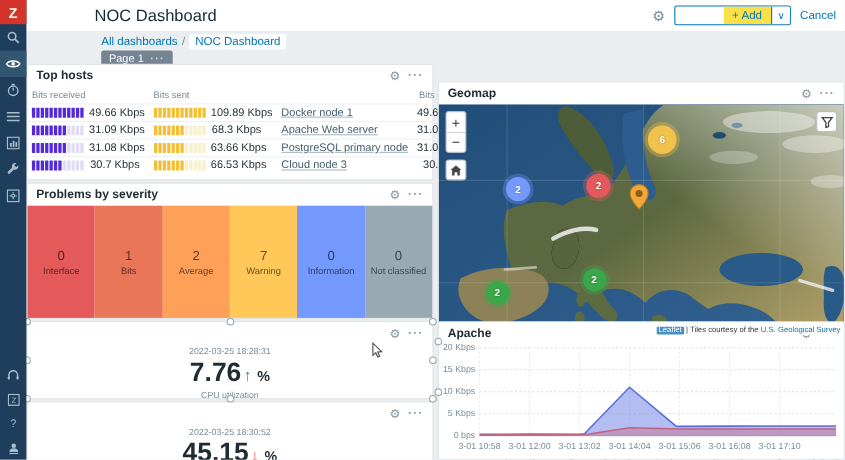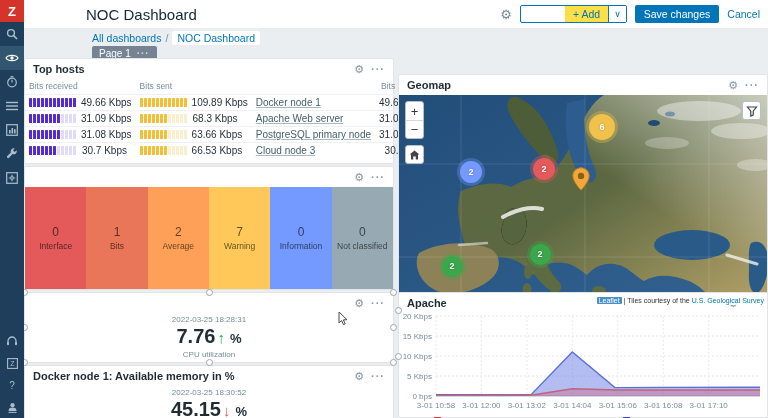--- a/index.html
+++ b/index.html
@@ -63,21 +63,21 @@
   .sev-block { flex:1; display:flex; flex-direction:column; align-items:center; justify-content:center; gap:2px; }
   .sev-count { font-size:12px; color:rgba(0,0,0,0.62); }
   .sev-label { font-size:8.5px; color:rgba(0,0,0,0.62); }
 
   
   #cpu { left:24px; top:292px; width:370px; height:71px; }
   #memory { left:24px; top:365px; width:370px; height:70px; }
   .val-body { position:absolute; left:0; right:0; top:20px; bottom:0; display:flex; flex-direction:column; align-items:center; }
   .val-ts { font-size:8px; color:#768d99; margin-top:2px; }
   .val-line { display:flex; align-items:baseline; gap:2px; margin-top:1px; }
-  .val-num { font-size:20px; font-weight:bold; color:#1f2c33; }
+  .val-num { font-size:24px; font-weight:bold; color:#1f2c33; }
   .val-arrow-up { color:#2bad42; font-size:15px; font-weight:bold; }
   .val-arrow-down { color:#e45959; font-size:15px; font-weight:bold; }
   .val-unit { font-size:13px; font-weight:bold; color:#1f2c33; margin-left:3px; }
   .val-desc { font-size:8px; color:#768d99; margin-top:2px; }
 
   .handle { position:absolute; width:7px; height:7px; background:#fff; border:1px solid #9aa7b0; border-radius:50%; z-index:6; }
 
   
   #geomap { left:398px; top:74px; width:370px; height:232px; }
   .map-area { position:absolute; left:0; right:0; top:20px; bottom:0; overflow:hidden; background:#2a5a88; }
@@ -189,21 +189,20 @@
 </div>
 
 <div class="topbar">
   <div class="page-title">NOC Dashboard</div>
   <div class="topbar-right">
     <span class="hdr-gear">⚙</span>
     <span class="btn-split">
       <button class="btn-add">+ Add</button>
       <button class="btn-caret">∨</button>
     </span>
-    <button class="btn-save">Save changes</button>
     <a href="#" class="link-cancel">Cancel</a>
   </div>
 </div>
 
 <div class="breadcrumb">
   <a href="#">All dashboards</a>
   <span class="crumb-sep">/</span>
   <span class="crumb-pill">NOC Dashboard</span>
 </div>
 
@@ -402,20 +401,21 @@
           <td><a href="#" class="hostlink">Cloud node 3</a></td>
           <td class="num">30.7 Kbps</td>
           <td class="num">66.53 Kbps</td>
         </tr>
       </tbody>
   </table>
 </div>
 
 <div class="widget" id="problems">
   <div class="w-head">
+    <span class="w-title">Problems by severity</span>
     <span class="w-icons">
       <span class="w-gear">⚙</span>
       <span class="w-more">···</span>
     </span>
   </div>
   <div class="sev-row" id="sev-row">
       <div class="sev-block" style="background: rgb(228, 89, 89);">
         <div class="sev-count">0</div>
         <div class="sev-label">Interface</div>
       </div>
@@ -464,21 +464,20 @@
   <div class="handle" style="right:-4px;top:-4px;"></div>
   <div class="handle" style="left:-4px;top:31px;"></div>
   <div class="handle" style="right:-4px;top:31px;"></div>
   <div class="handle" style="left:-4px;bottom:-4px;"></div>
   <div class="handle" style="left:181px;bottom:-4px;"></div>
   <div class="handle" style="right:-4px;bottom:-4px;"></div>
 </div>
 
 <div class="widget" id="memory">
   <div class="w-head">
-    <span class="w-title">Docker node 1: Available memory in %</span>
     <span class="w-icons">
       <span class="w-gear">⚙</span>
       <span class="w-more">···</span>
     </span>
   </div>
   <div class="val-body">
     <div class="val-ts">2022-03-25 18:30:52</div>
     <div class="val-line">
       <span class="val-num">45.15</span>
       <span class="val-arrow-down">↓</span>

